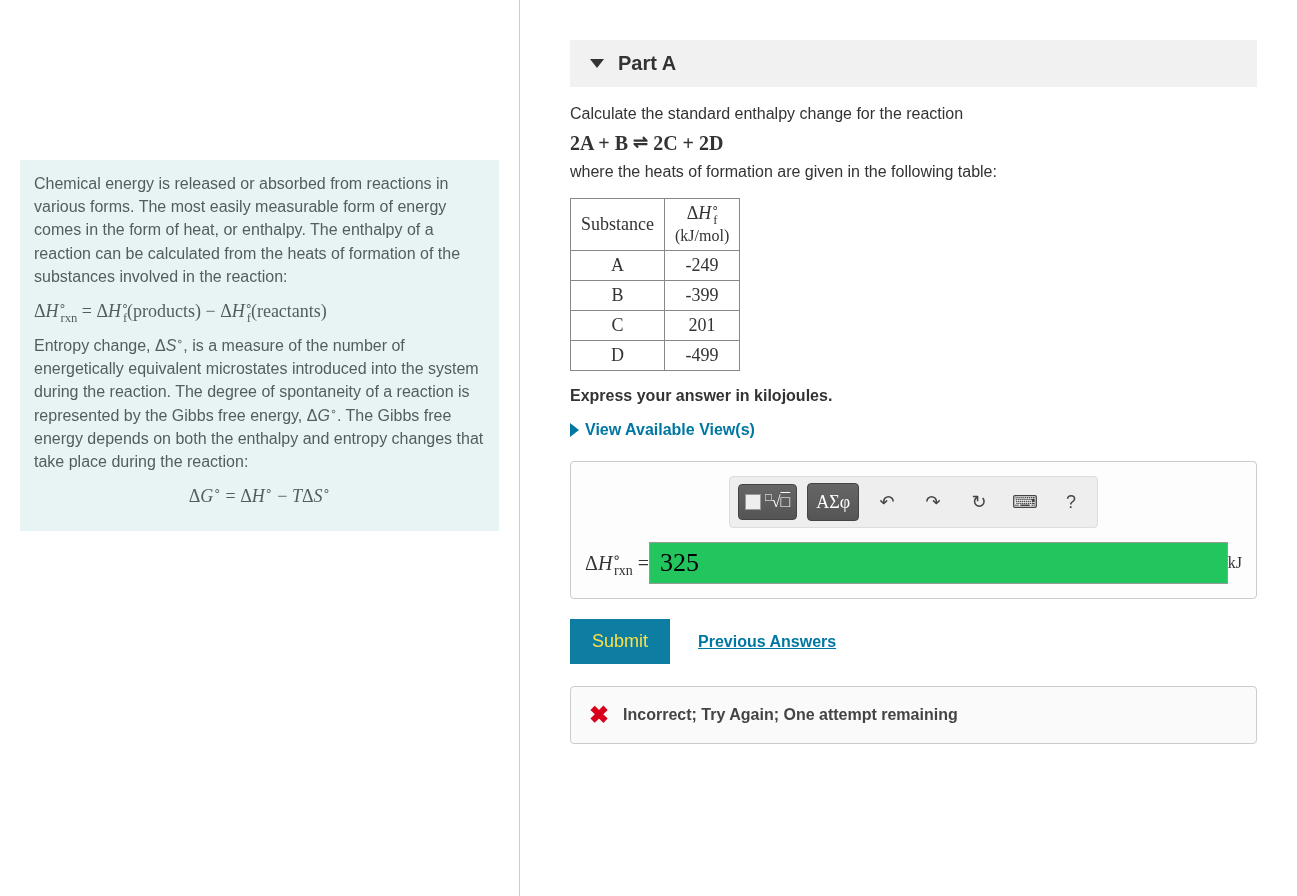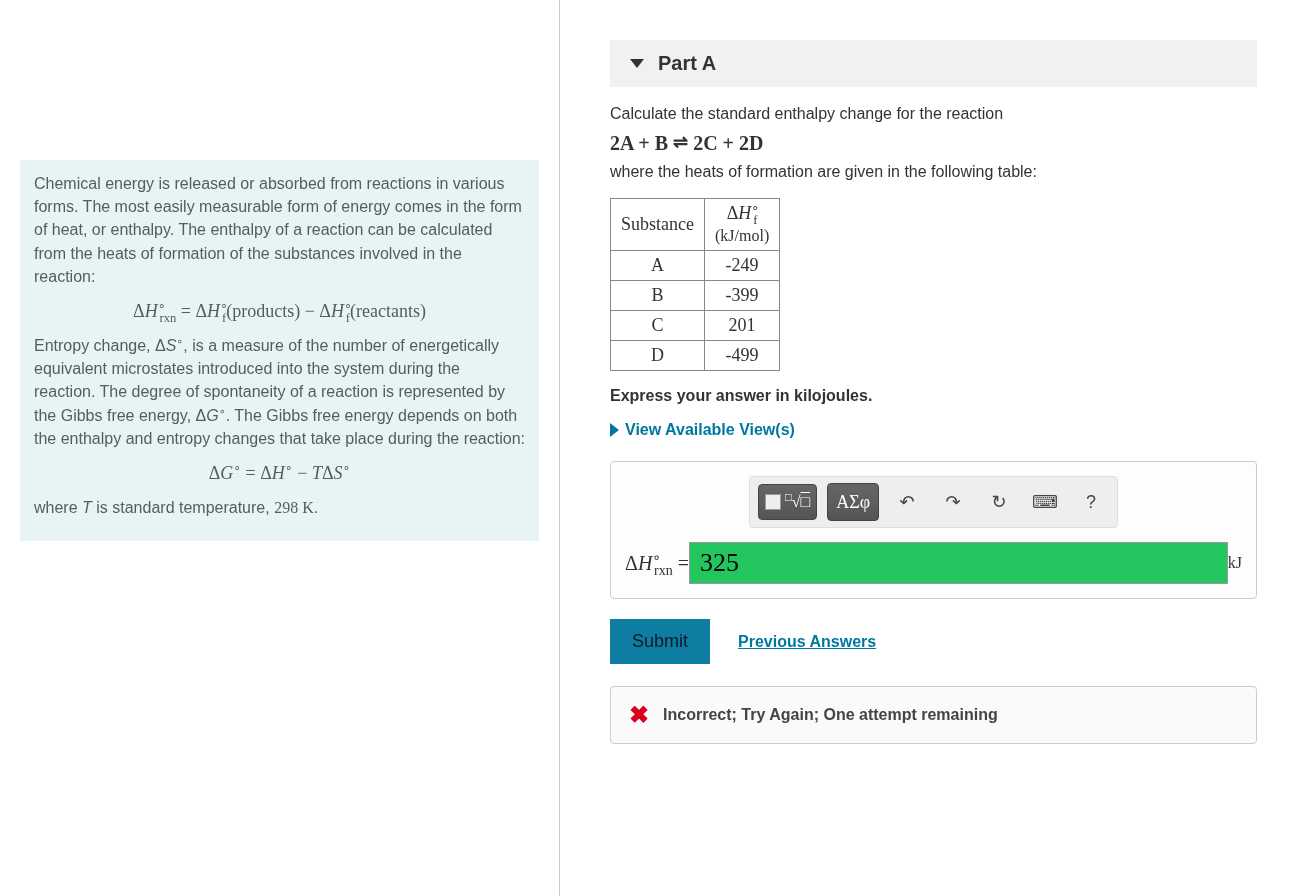--- a/index.html
+++ b/index.html
@@ -8,21 +8,21 @@
     font-family: Arial, Helvetica, sans-serif;
     font-size: 16px;
     color: #333;
     background: #fff;
     width: 1297px;
   }
   .layout {
     display: flex;
   }
   .left-col {
-    width: 560px;
+    width: 520px;
     padding: 20px;
     border-right: 1px solid #ccc;
     min-height: 896px;
   }
   .info-box {
     background: #e8f4f4;
     color: #555c5e;
     padding: 12px 14px;
     margin-top: 140px;
     line-height: 1.45;
@@ -178,21 +178,21 @@
     font-size: 16px;
   }
   .submit-row {
     display: flex;
     align-items: center;
     gap: 28px;
     margin-bottom: 22px;
   }
   .submit-btn {
     background: #0d7ea2;
-    color: #0f172a;
+    color: #fde047;
     border: none;
     padding: 12px 22px;
     font-size: 18px;
     cursor: pointer;
   }
   .prev-link {
     color: #0077a3;
     font-weight: bold;
     text-decoration: underline;
     cursor: pointer;
@@ -216,33 +216,30 @@
   sup, sub { line-height: 0; font-size: 0.7em; }
 </style>
 </head>
 <body>
 
 <div class="layout">
 
   <div class="left-col">
     <div class="info-box">
       <p>Chemical energy is released or absorbed from reactions in various forms. The most easily measurable form of energy comes in the form of heat, or enthalpy. The enthalpy of a reaction can be calculated from the heats of formation of the substances involved in the reaction:</p>
-      <p class="formula-block" style="text-align:center">
+      <p class="formula-block" style="text-align:left">
         Δ<i>H</i><sup>∘</sup><sub style="margin-left:-6px">rxn</sub>
         = Δ<i>H</i><sup>∘</sup><sub style="margin-left:-6px">f</sub>(products)
         − Δ<i>H</i><sup>∘</sup><sub style="margin-left:-6px">f</sub>(reactants)
       </p>
       <p>
         <span>Entropy change, </span>Δ<i>S</i><sup>∘</sup><span>, is a measure of the number of energetically equivalent microstates introduced into the system during the reaction. The degree of spontaneity of a reaction is represented by the Gibbs free energy, </span>Δ<i>G</i><sup>∘</sup><span>. The Gibbs free energy depends on both the enthalpy and entropy changes that take place during the reaction:</span>
       </p>
       <p class="formula-block">
         Δ<i>G</i><sup>∘</sup> = Δ<i>H</i><sup>∘</sup> − <i>T</i>Δ<i>S</i><sup>∘</sup>
-      </p>
-      <p style="text-align:left">
-        <span>where </span><i>T</i><span> is standard temperature, </span><span style="font-family:'Times New Roman',serif">298 K</span><span>.</span>
       </p>
     </div>
   </div>
 
   <div class="right-col">
     <div class="part-header">
       <span class="caret-down"></span>
       <span>Part A</span>
     </div>
 

